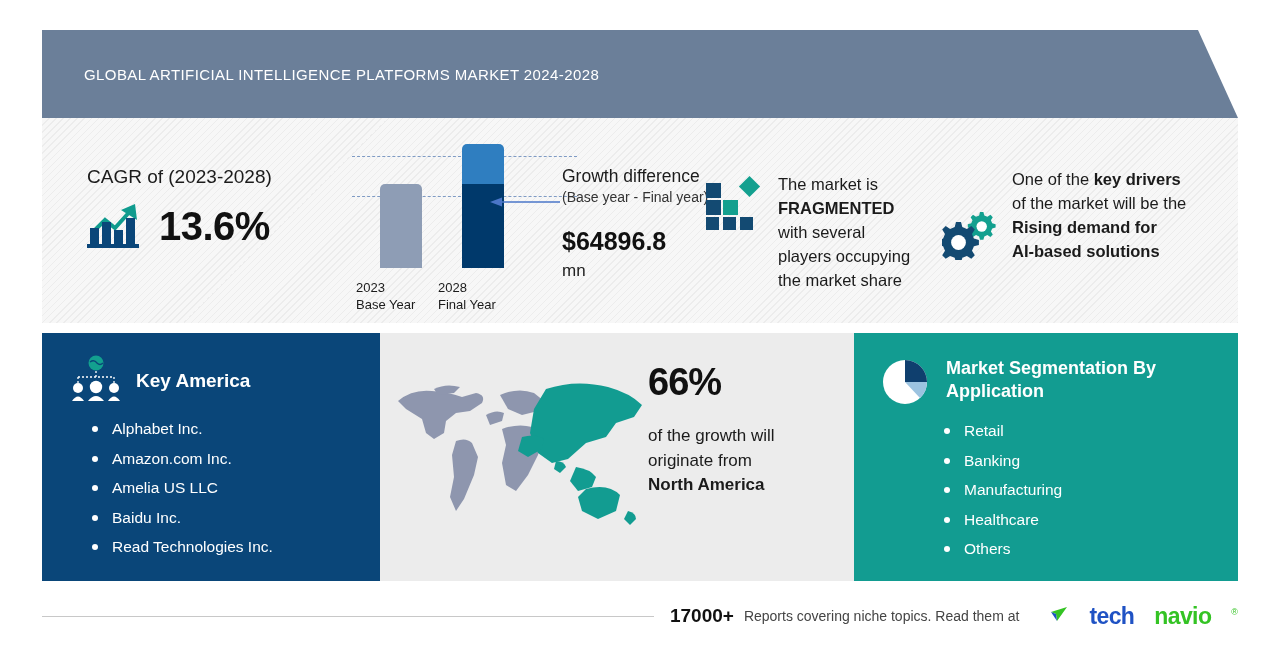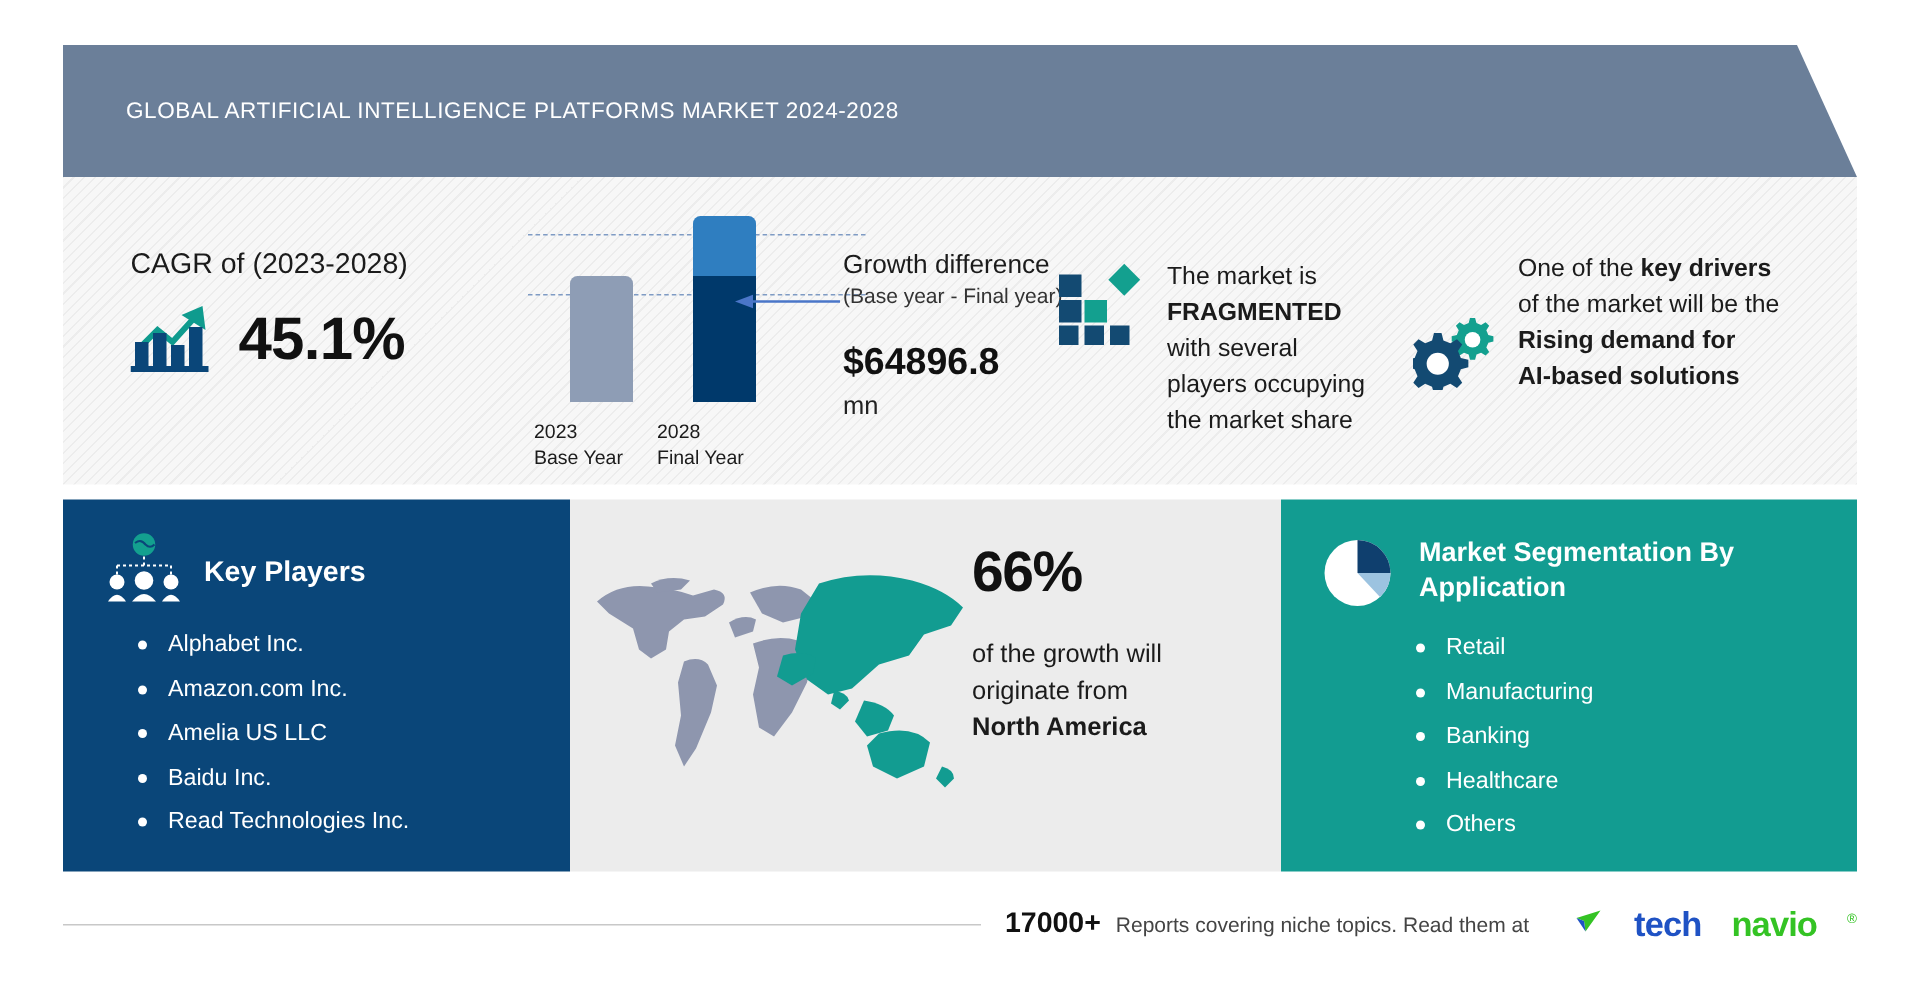--- a/index.html
+++ b/index.html
@@ -408,21 +408,21 @@
           <svg width="56" height="48" viewBox="0 0 56 48">
             <polyline points="6,32 18,20 28,28 46,8" fill="none" stroke="#0f9b8e" stroke-width="4"></polyline>
             <polygon points="48,4 50,20 34,10" fill="#0f9b8e"></polygon>
             <rect x="3" y="28" width="9" height="16" fill="#0a4679"></rect>
             <rect x="15" y="22" width="9" height="22" fill="#0a4679"></rect>
             <rect x="27" y="30" width="9" height="14" fill="#0a4679"></rect>
             <rect x="39" y="18" width="9" height="26" fill="#0a4679"></rect>
             <rect x="0" y="44" width="52" height="4" fill="#0a4679"></rect>
           </svg>
         </span>
-        <span class="cagr-value">45.1%</span>
+        <span class="cagr-value">13.6%</span>
       </div>
     </div>
 
     <div class="bars-block">
       <div class="guide guide-top"></div>
       <div class="guide guide-mid"></div>
       <div class="bar bar-2023"></div>
       <div class="bar-2028-wrap">
         <div class="bar-2028-top"></div>
         <div class="bar-2028-bottom"></div>
@@ -503,21 +503,21 @@
           <path d="M8 22 h36" stroke="#ffffff" stroke-width="1.3" stroke-dasharray="2,2"></path>
           <path d="M8 22 v6 M44 22 v6" stroke="#ffffff" stroke-width="1.3" stroke-dasharray="2,2"></path>
           <circle cx="8" cy="33" r="5" fill="#ffffff"></circle>
           <path d="M2 46 q6-9 12 0z" fill="#ffffff"></path>
           <circle cx="26" cy="32" r="6.2" fill="#ffffff"></circle>
           <path d="M18 46 q8-10 16 0z" fill="#ffffff"></path>
           <circle cx="44" cy="33" r="5" fill="#ffffff"></circle>
           <path d="M38 46 q6-9 12 0z" fill="#ffffff"></path>
         </svg>
       </span>
-      <span class="players-title">Key Players</span>
+      <span class="players-title">Key America</span>
     </div>
     <ul class="players-list">
       <li>Alphabet Inc.</li>
       <li>Amazon.com Inc.</li>
       <li>Amelia US LLC</li>
       <li>Baidu Inc.</li>
       <li>Read Technologies Inc.</li>
     </ul>
   </div>
 
@@ -559,22 +559,22 @@
           <path d="M25 25 L47 25 A22 22 0 0 1 40 41 Z" fill="#9cc3e0"></path>
         </svg>
       </span>
       <span class="seg-title">
         <span>Market Segmentation By</span><br>
         <span>Application</span>
       </span>
     </div>
     <ul class="seg-list">
       <li>Retail</li>
+      <li>Banking</li>
       <li>Manufacturing</li>
-      <li>Banking</li>
       <li>Healthcare</li>
       <li>Others</li>
     </ul>
   </div>
 
   <div class="footer">
     <div class="footer-rule"></div>
     <div class="footer-content">
       <span class="footer-count">17000+</span>
       <span class="footer-text">Reports covering niche topics. Read them at</span>

